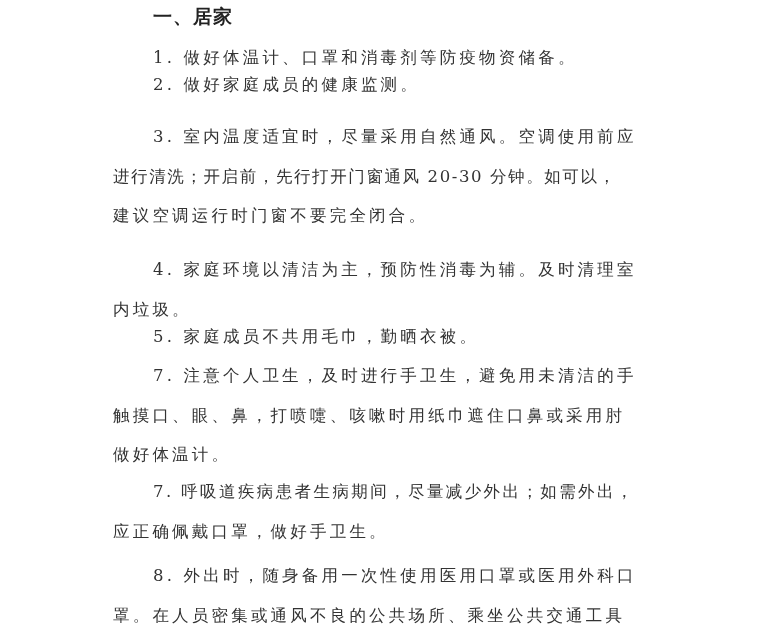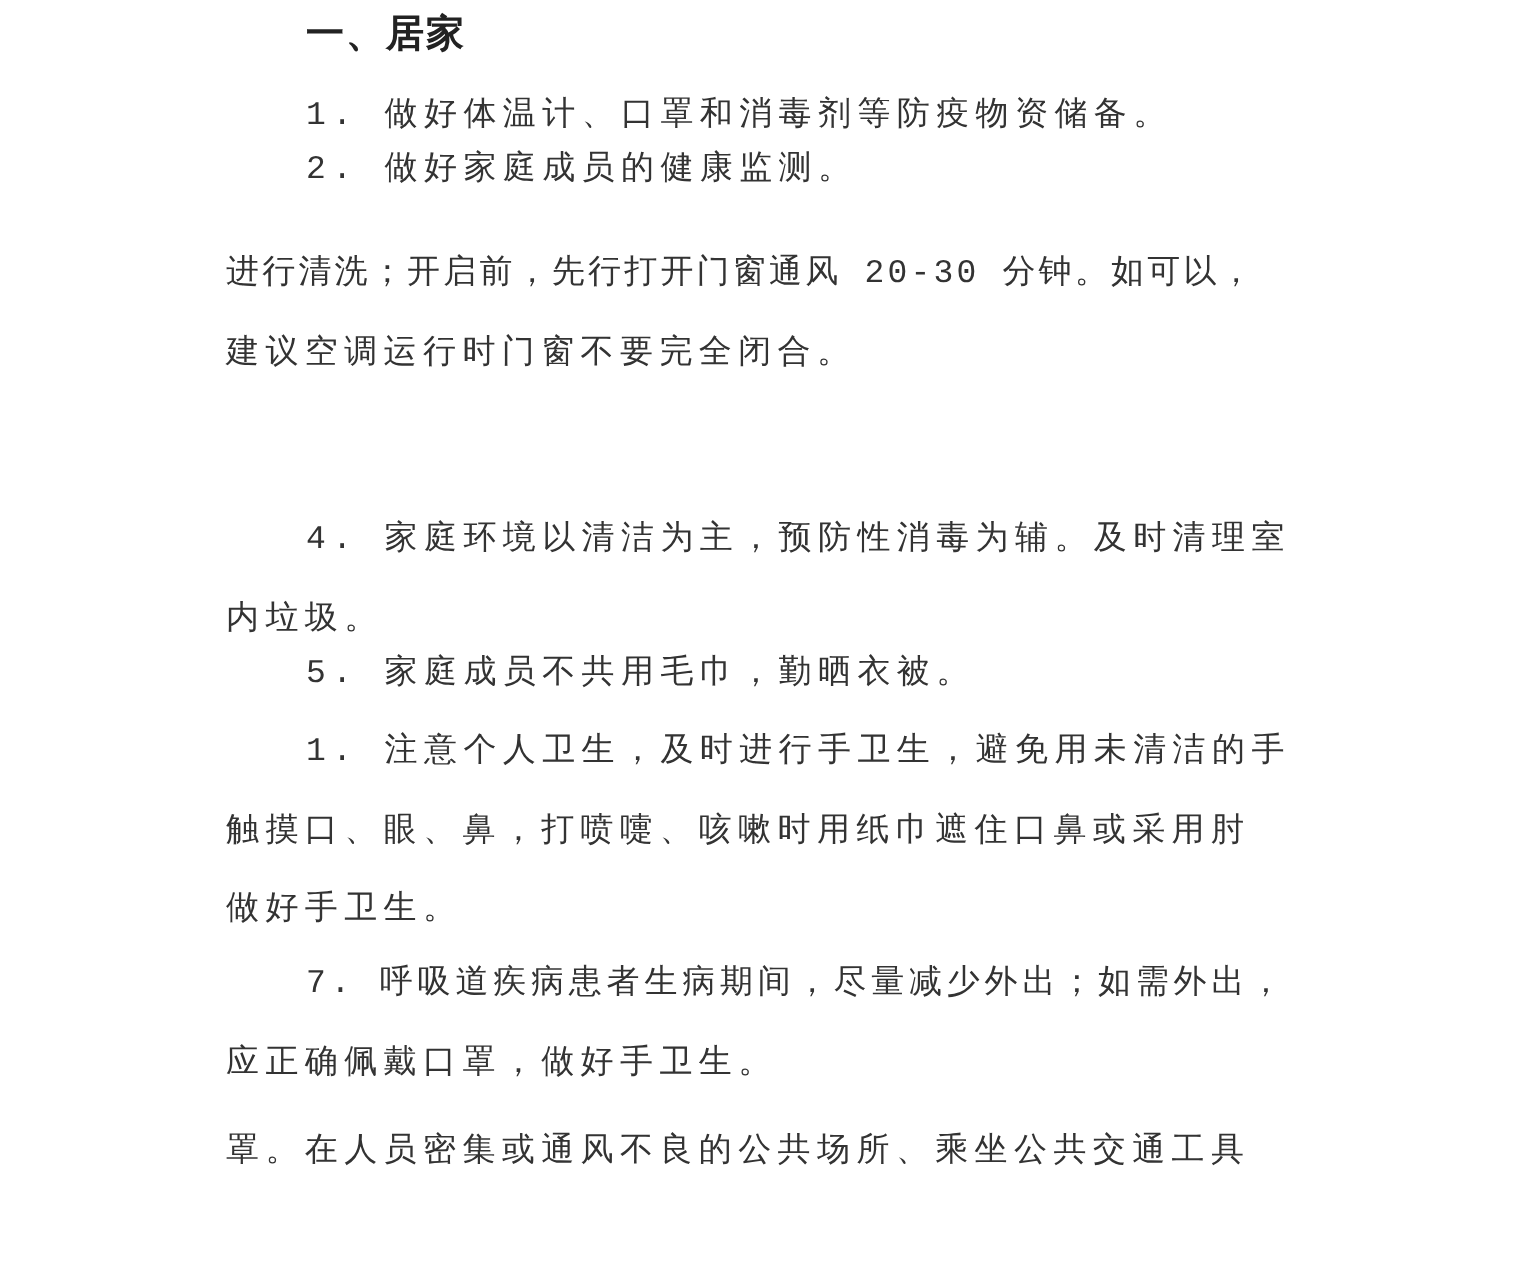--- a/index.html
+++ b/index.html
@@ -13,60 +13,61 @@
       position: absolute; left: 40px; top: 4px;
       font-family: "DejaVu Sans", "Liberation Sans", sans-serif;
       font-weight: bold; font-size: 19px; color: #222222;
       letter-spacing: 1px; white-space: nowrap; text-align: right;
     }
     .para {
       position: absolute; left: 0; width: 534px;
       font-size: 16.5px; line-height: 39.6px;
       text-align: justify; text-align-last: left;
       letter-spacing: 3.2px;
-      font-family: Liberation Mono, monospace;
     }
     .line { display: block; white-space: nowrap; height: 39.6px; }
     .indent { padding-left: 40px; }
   </style>
 </head>
 <body>
 
 <div class="page">
   <div class="heading">一、居家</div>
 
   <div class="para" style="top:38px">
     <span class="line indent">1. 做好体温计、口罩和消毒剂等防疫物资储备。</span>
   </div>
 
   <div class="para" style="top:65px">
     <span class="line indent">2. 做好家庭成员的健康监测。</span>
   </div>
 
   <div class="para" style="top:117px">
+    <span class="line indent">3. 室内温度适宜时，尽量采用自然通风。空调使用前应</span>
     <span class="line" style="letter-spacing:1.6px">进行清洗；开启前，先行打开门窗通风 20-30 分钟。如可以，</span>
     <span class="line">建议空调运行时门窗不要完全闭合。</span>
   </div>
 
   <div class="para" style="top:250px">
     <span class="line indent">4. 家庭环境以清洁为主，预防性消毒为辅。及时清理室</span>
     <span class="line">内垃圾。</span>
   </div>
 
   <div class="para" style="top:317px">
     <span class="line indent">5. 家庭成员不共用毛巾，勤晒衣被。</span>
   </div>
 
   <div class="para" style="top:356px">
-    <span class="line indent">1. 注意个人卫生，及时进行手卫生，避免用未清洁的手</span>
+    <span class="line indent">7. 注意个人卫生，及时进行手卫生，避免用未清洁的手</span>
     <span class="line">触摸口、眼、鼻，打喷嚏、咳嗽时用纸巾遮住口鼻或采用肘</span>
-    <span class="line">做好手卫生。</span>
+    <span class="line">做好体温计。</span>
   </div>
 
   <div class="para" style="top:472px">
     <span class="line indent" style="letter-spacing:2.4px">7. 呼吸道疾病患者生病期间，尽量减少外出；如需外出，</span>
     <span class="line">应正确佩戴口罩，做好手卫生。</span>
   </div>
 
   <div class="para" style="top:556px">
+    <span class="line indent">8. 外出时，随身备用一次性使用医用口罩或医用外科口</span>
     <span class="line">罩。在人员密集或通风不良的公共场所、乘坐公共交通工具</span>
   </div>
 </div>
 
 </body></html>

